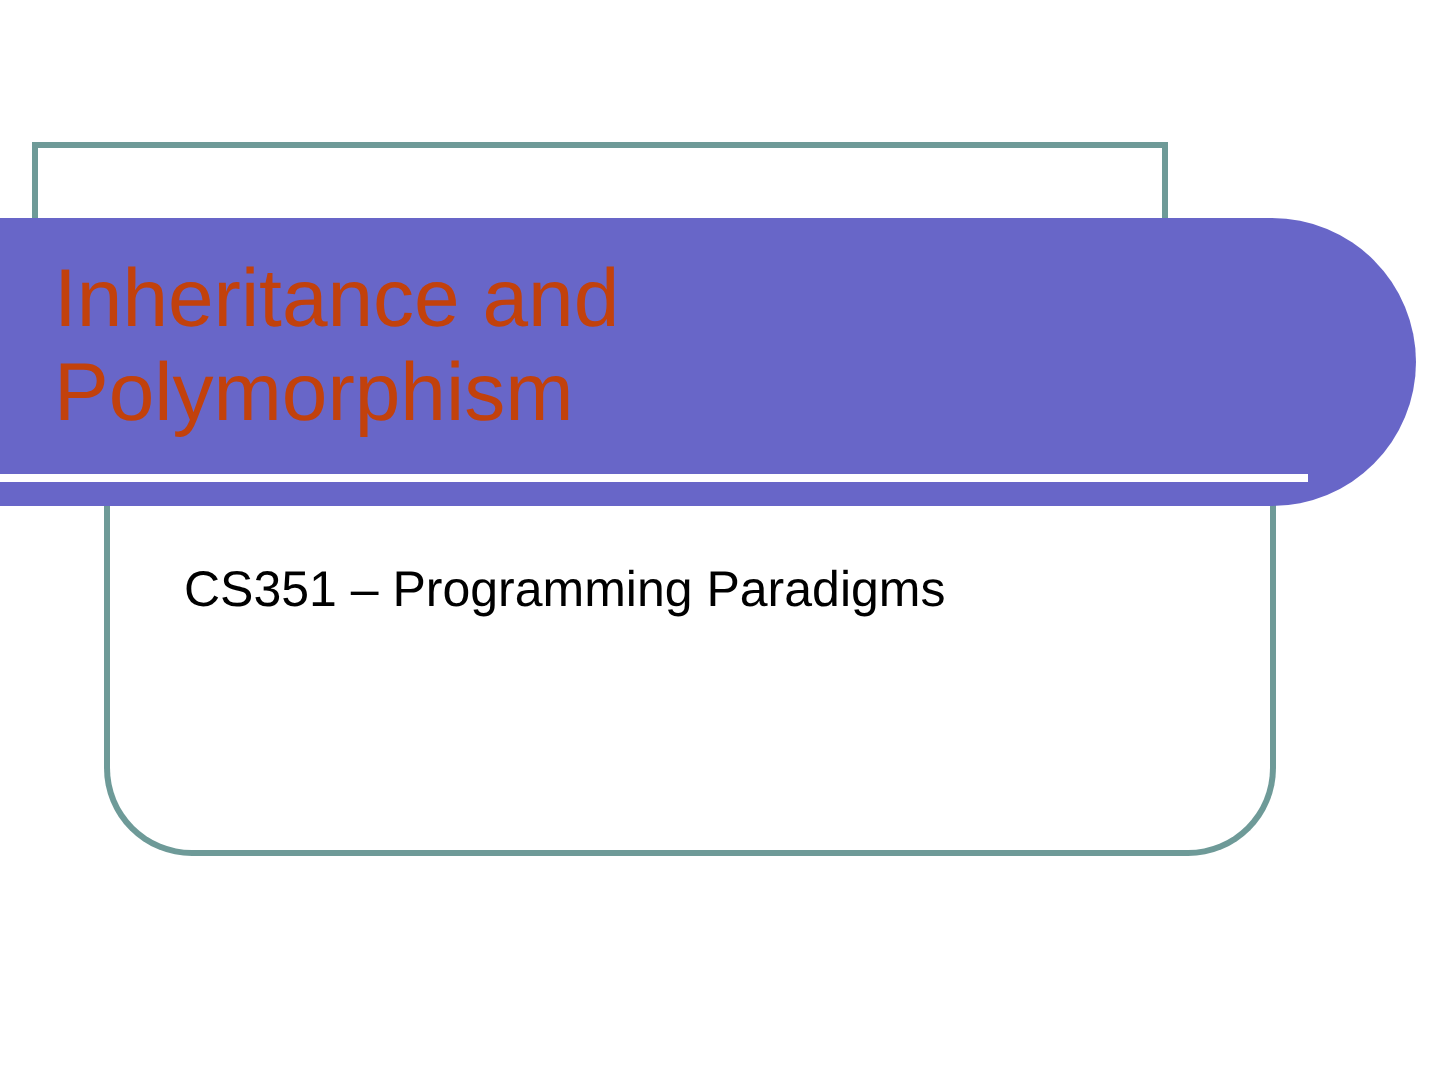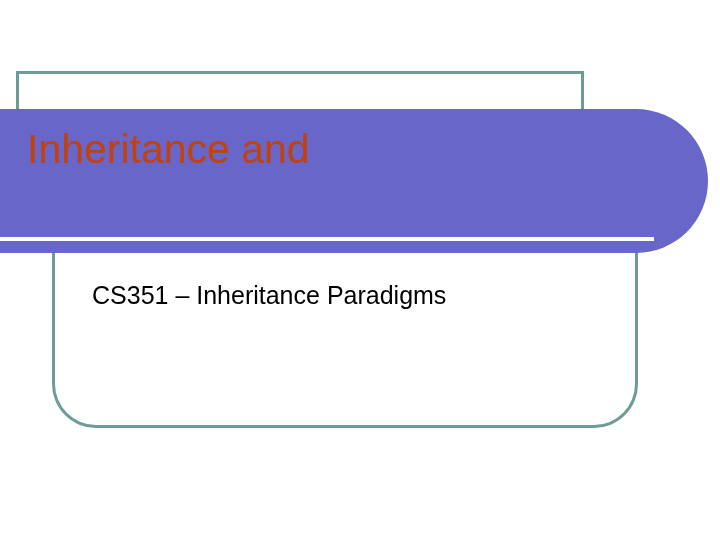--- a/index.html
+++ b/index.html
@@ -47,15 +47,16 @@
 <body>
 
 <div class="top-frame"></div>
 <div class="bottom-frame"></div>
 
 <div class="title-band"></div>
 <div class="band-line"></div>
 
 <h1 class="title">
   <span>Inheritance and</span><br>
+  <span>Polymorphism</span>
 </h1>
 
-<p class="subtitle">CS351 – Inheritance Paradigms</p>
+<p class="subtitle">CS351 – Programming Paradigms</p>
 
 </body></html>

